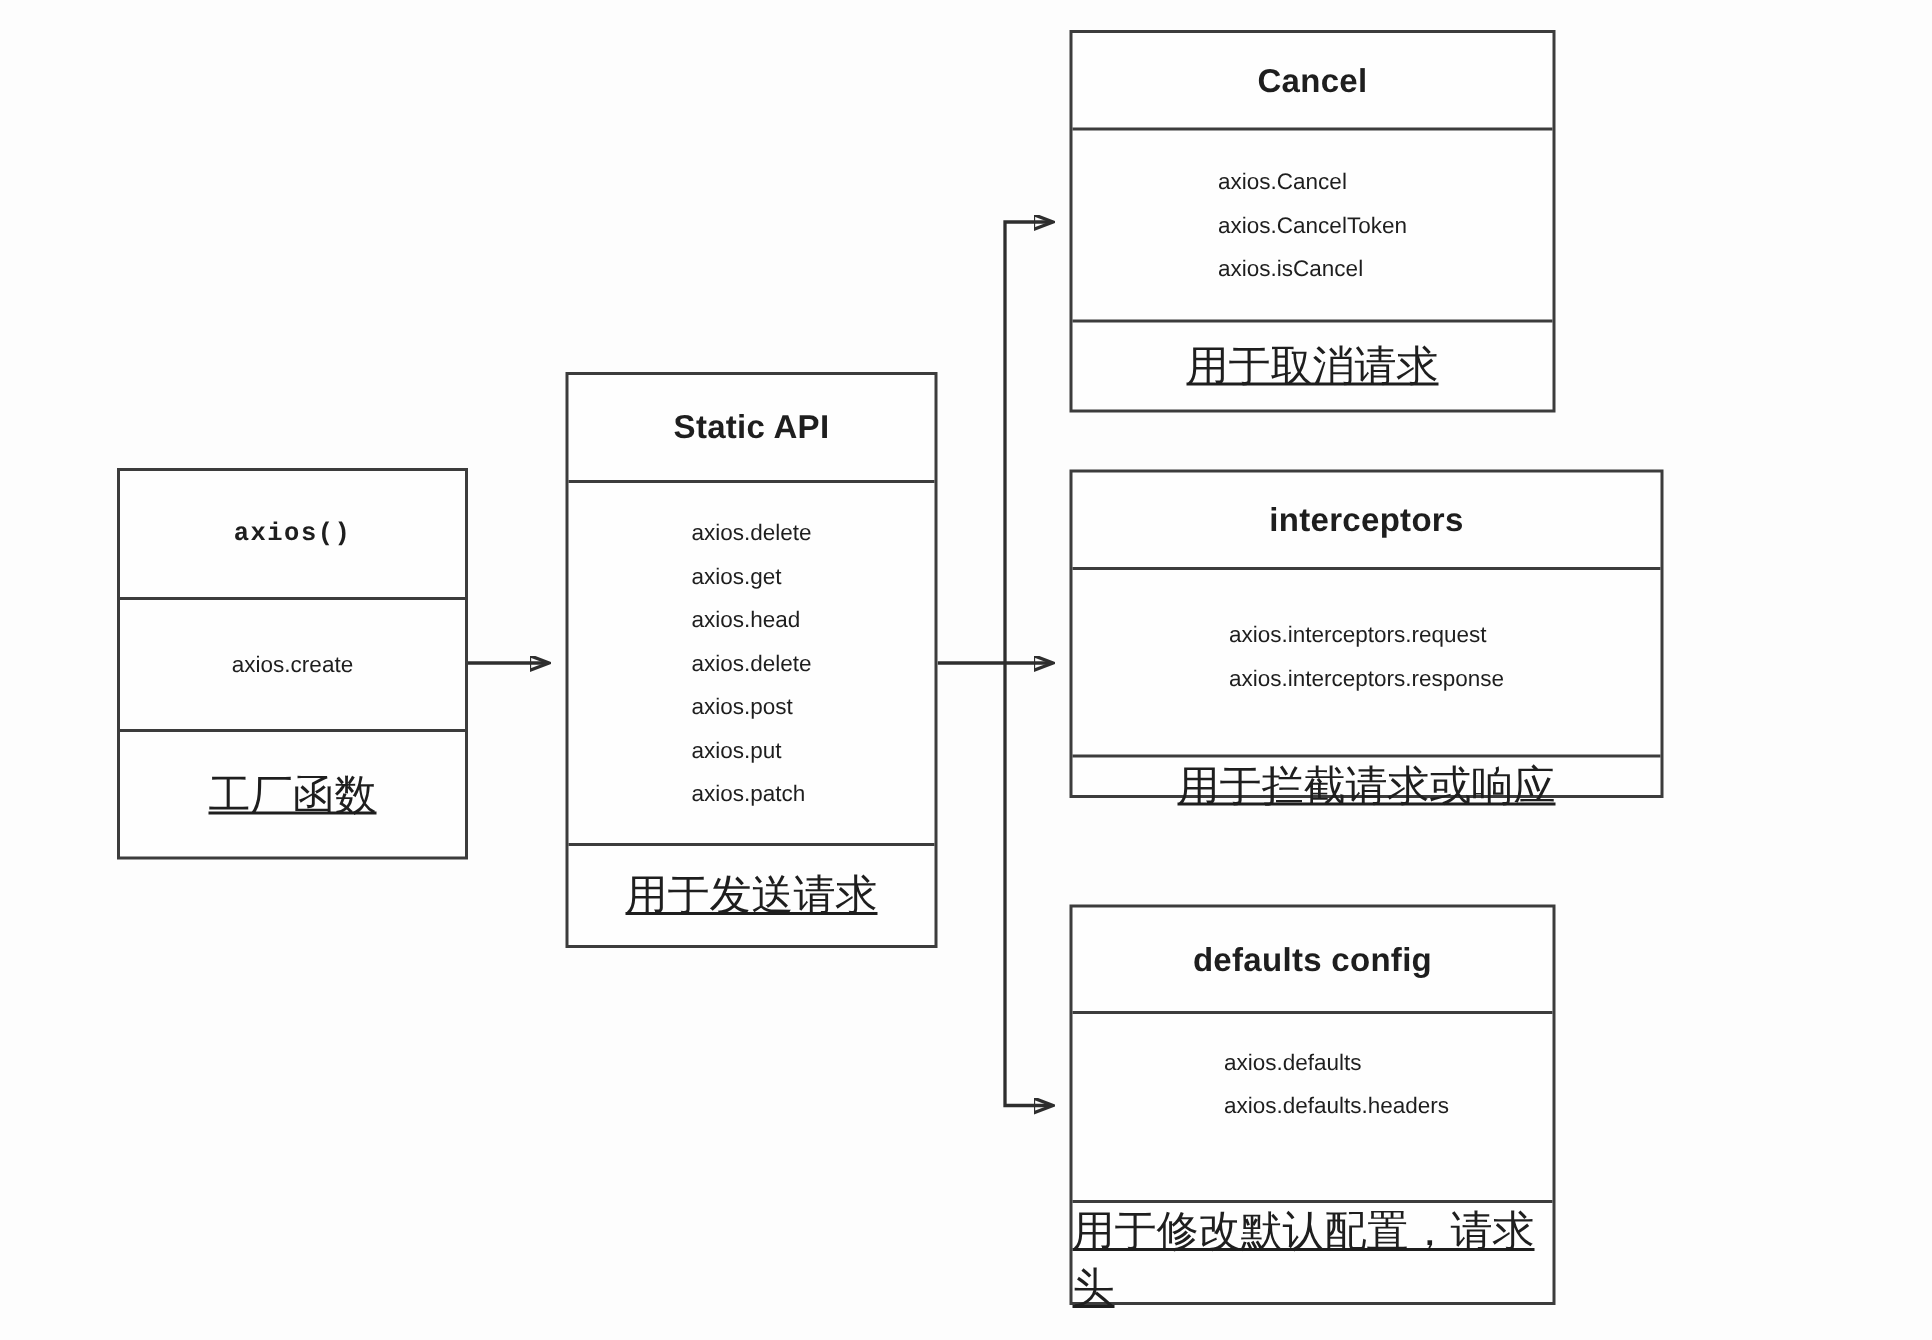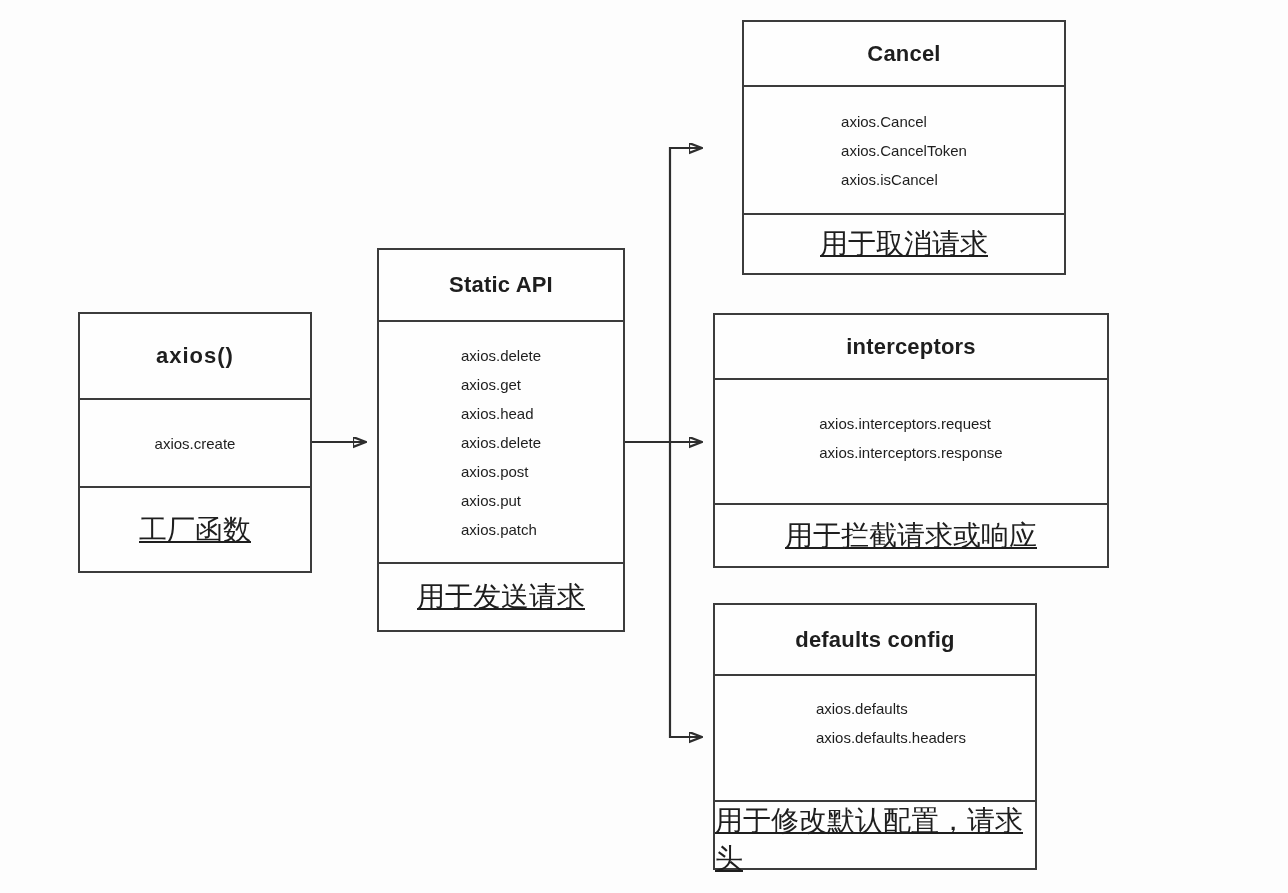--- a/index.html
+++ b/index.html
@@ -57,28 +57,28 @@
     line-height: 29px;
   }
   .row-caption {
     font-size: 28px;
     text-decoration: underline;
   }
 
   
   #node-axios        { left: 78px;  top: 312px; width: 234px; height: 261px; grid-template-rows: 86px 88px 1fr; }
   #node-static       { left: 377px; top: 248px; width: 248px; height: 384px; grid-template-rows: 72px 242px 1fr; }
-  #node-cancel       { left: 742px; top: 20px;  width: 324px; height: 255px; grid-template-rows: 65px 128px 1fr; }
-  #node-interceptors { left: 713px; top: 313px; width: 396px; height: 255px; grid-template-rows: 65px 125px 1fr; }
+  #node-cancel       { left: 713px; top: 20px;  width: 324px; height: 255px; grid-template-rows: 65px 128px 1fr; }
+  #node-interceptors { left: 713px; top: 313px; width: 396px; height: 219px; grid-template-rows: 65px 125px 1fr; }
   #node-defaults     { left: 713px; top: 603px; width: 324px; height: 267px; grid-template-rows: 71px 126px 1fr; }
 
   
   #node-axios .row-title {
-    font-family: Liberation Sans, sans-serif;
-    font-size: 22px;
+    font-family: Liberation Mono, monospace;
+    font-size: 17px;
     letter-spacing: 1px;
   }
 
   
   #node-interceptors .row-items { padding-bottom: 7px; }
   #node-defaults .row-items     { padding-bottom: 30px; padding-left: 32px; }
 </style>
 </head>
 <body>
 

